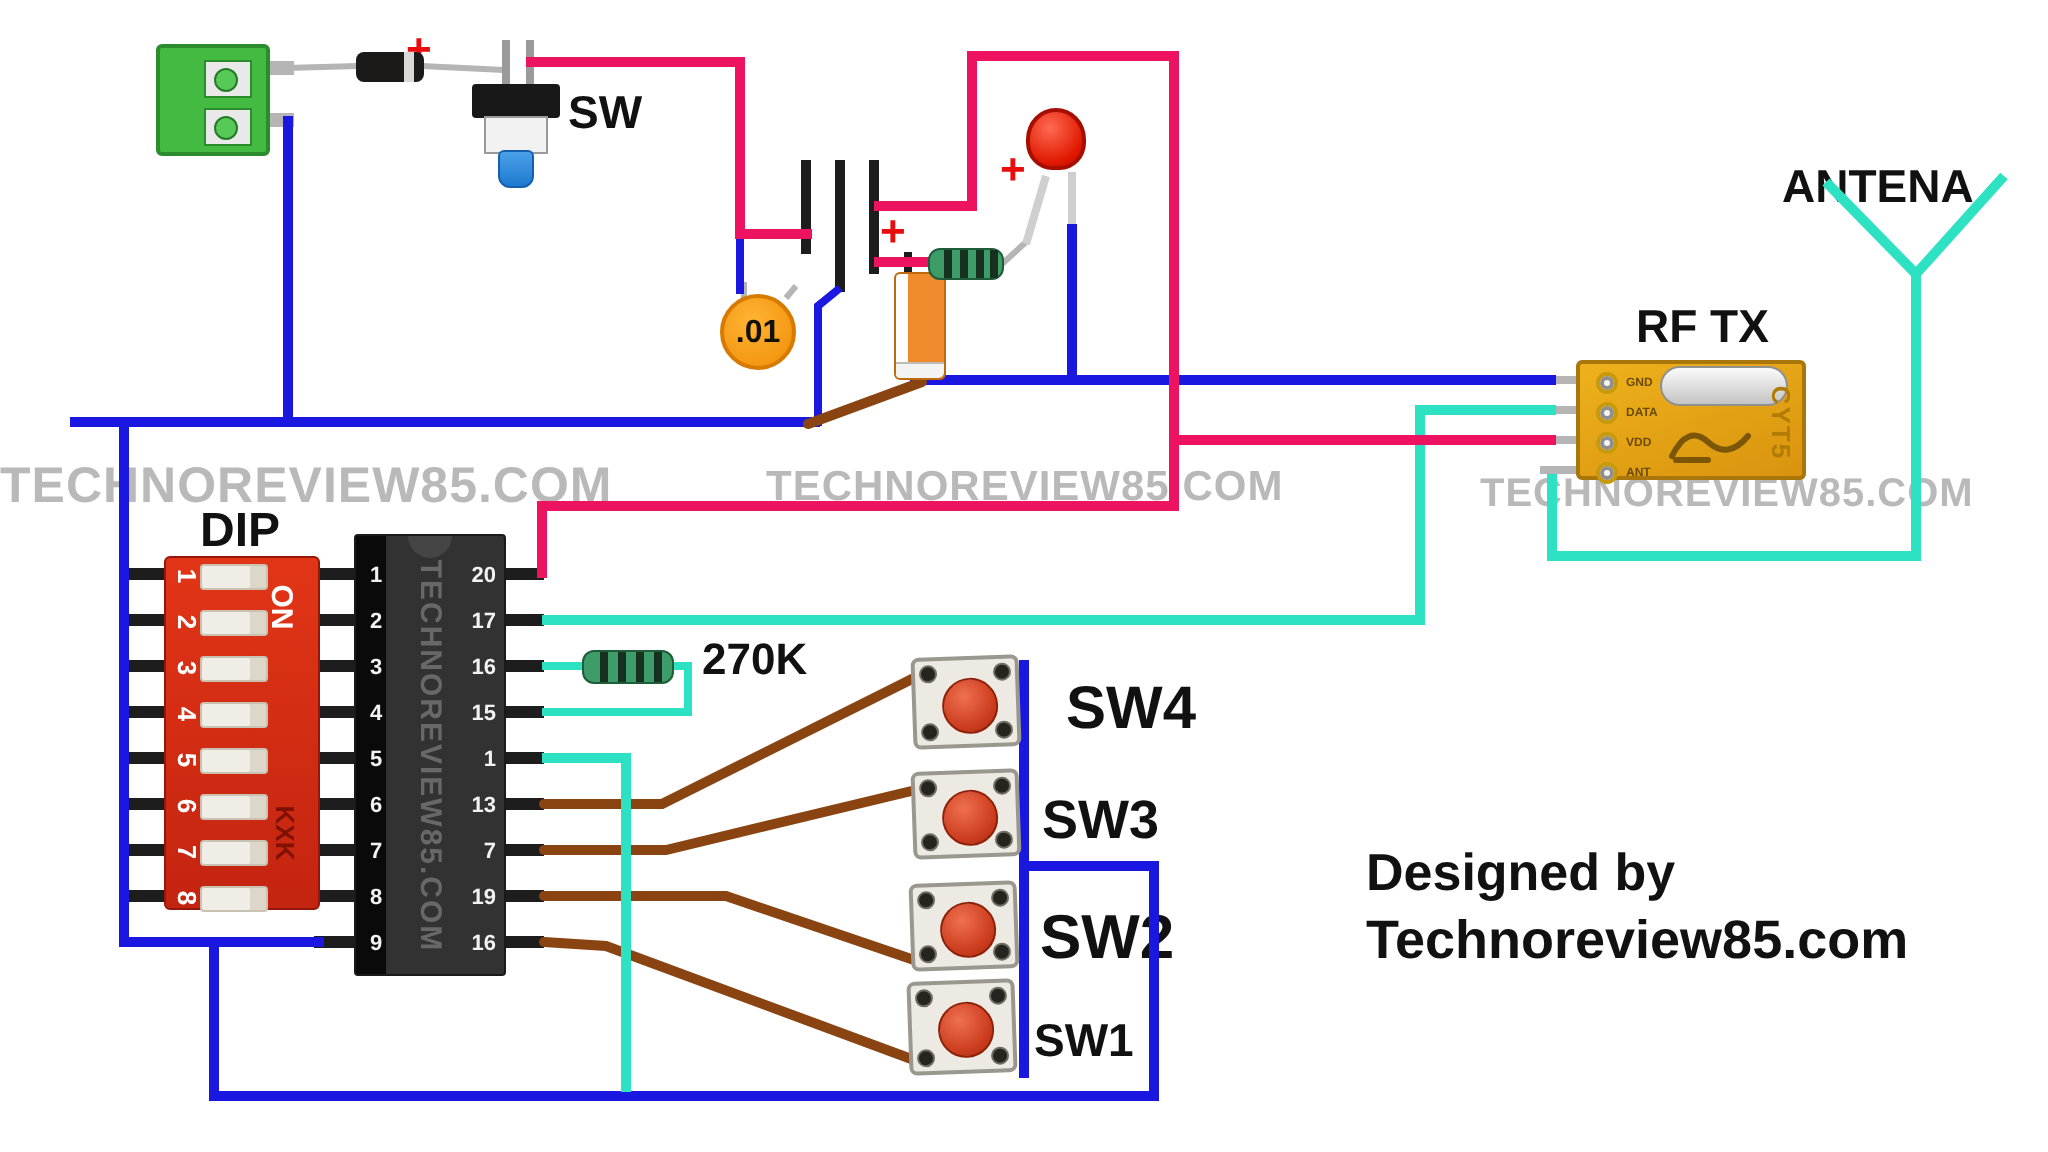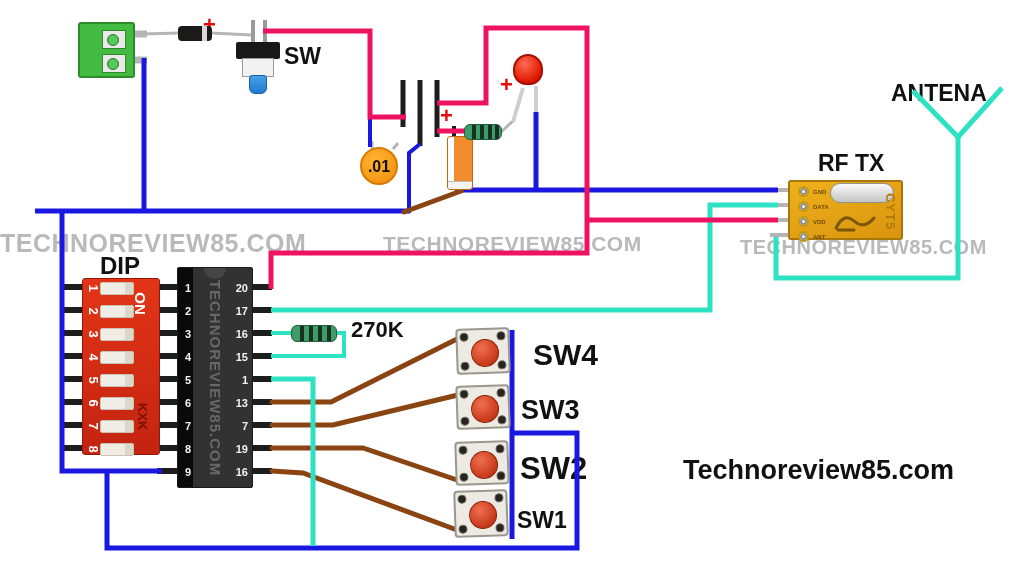--- a/index.html
+++ b/index.html
@@ -144,20 +144,21 @@
     <g stroke="#ee1360" stroke-width="5" fill="none">
       <polyline points="263,31 370,31 370,117 406,117"></polyline>
       <polyline points="437,103 486,103 486,28 587,28 587,253 271,253 271,289"></polyline>
       <polyline points="587,220 778,220"></polyline>
       <polyline points="437,131 465,131"></polyline>
     </g>
   </svg>
 
   <div class="lbl" style="left:891px;top:80px;font-size:23px;">ANTENA</div>
   <div class="lbl" style="left:818px;top:150px;font-size:23px;">RF TX</div>
+  <div class="lbl" style="left:683px;top:421px;font-size:26px;">Designed by</div>
   <div class="lbl" style="left:683px;top:455px;font-size:27px;">Technoreview85.com</div>
 
   <div class="wm" style="left:0px;top:229px;font-size:25px;">TECHNOREVIEW85.COM</div>
   <div class="wm" style="left:383px;top:232px;font-size:21px;">TECHNOREVIEW85.COM</div>
   <div class="wm" style="left:740px;top:236px;font-size:20px;">TECHNOREVIEW85.COM</div>
 
   <div class="comp tblock" style="left:78px;top:22px;width:57px;height:56px;">
     <div class="tb-cell" style="top:6px;">
         <div class="tb-screw"></div>
       </div>

